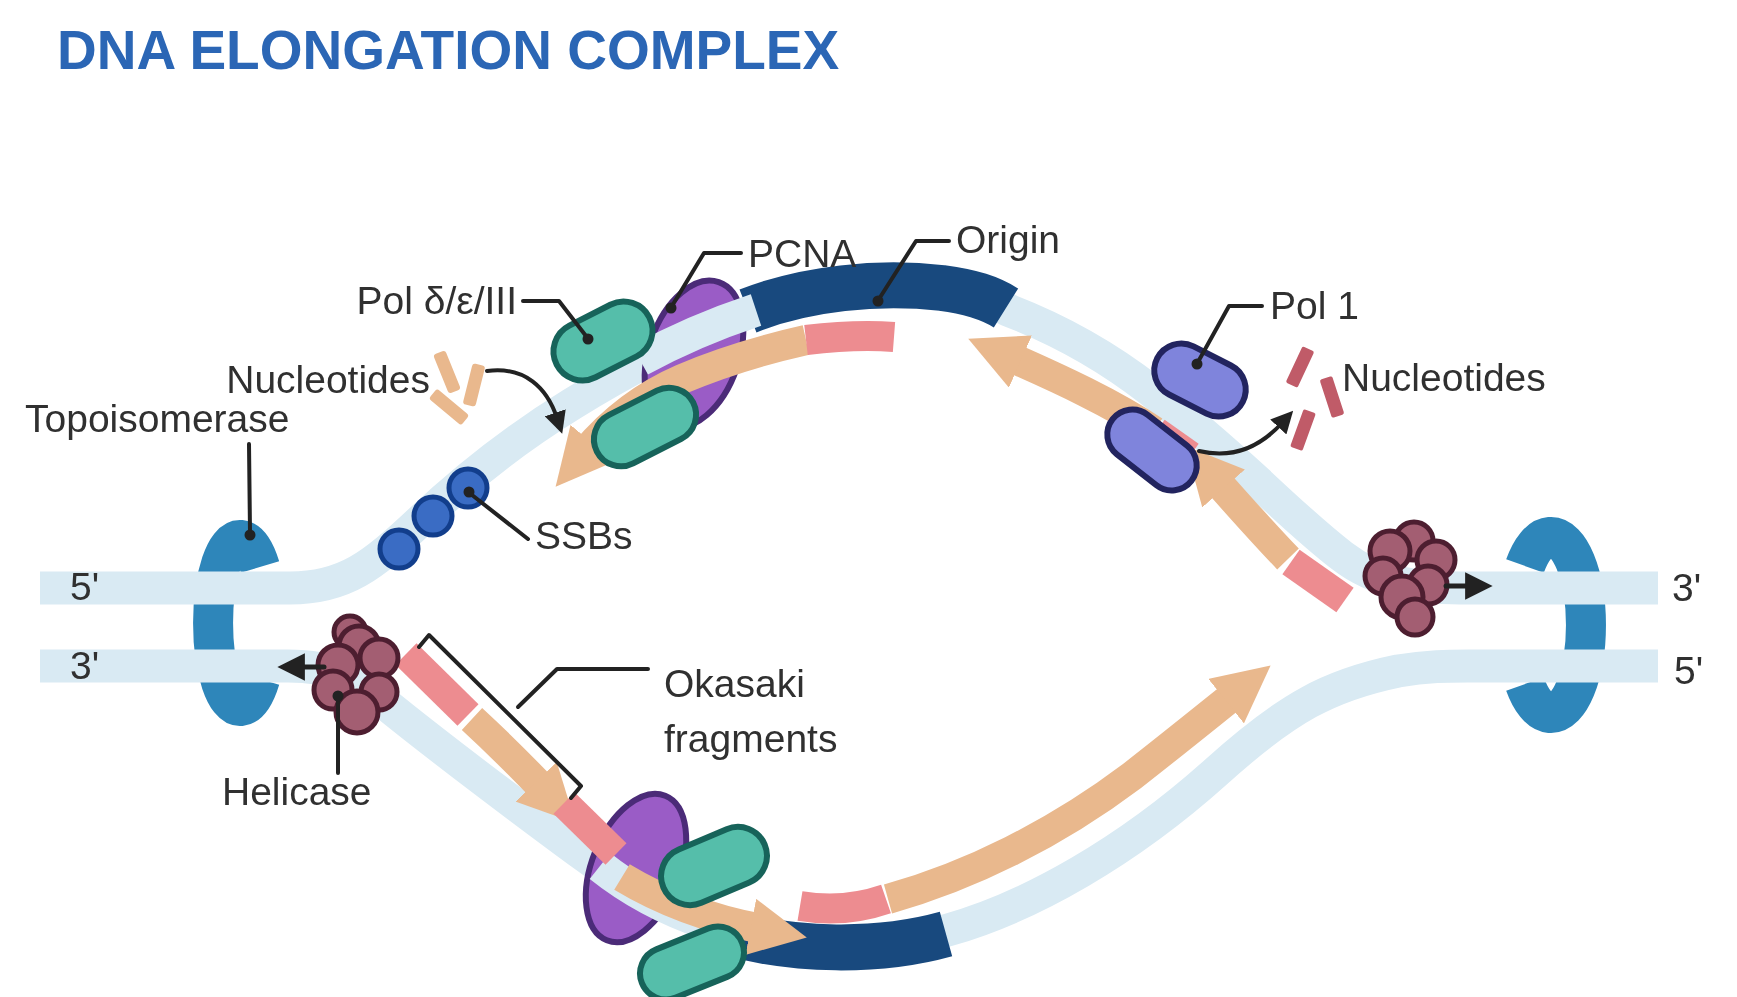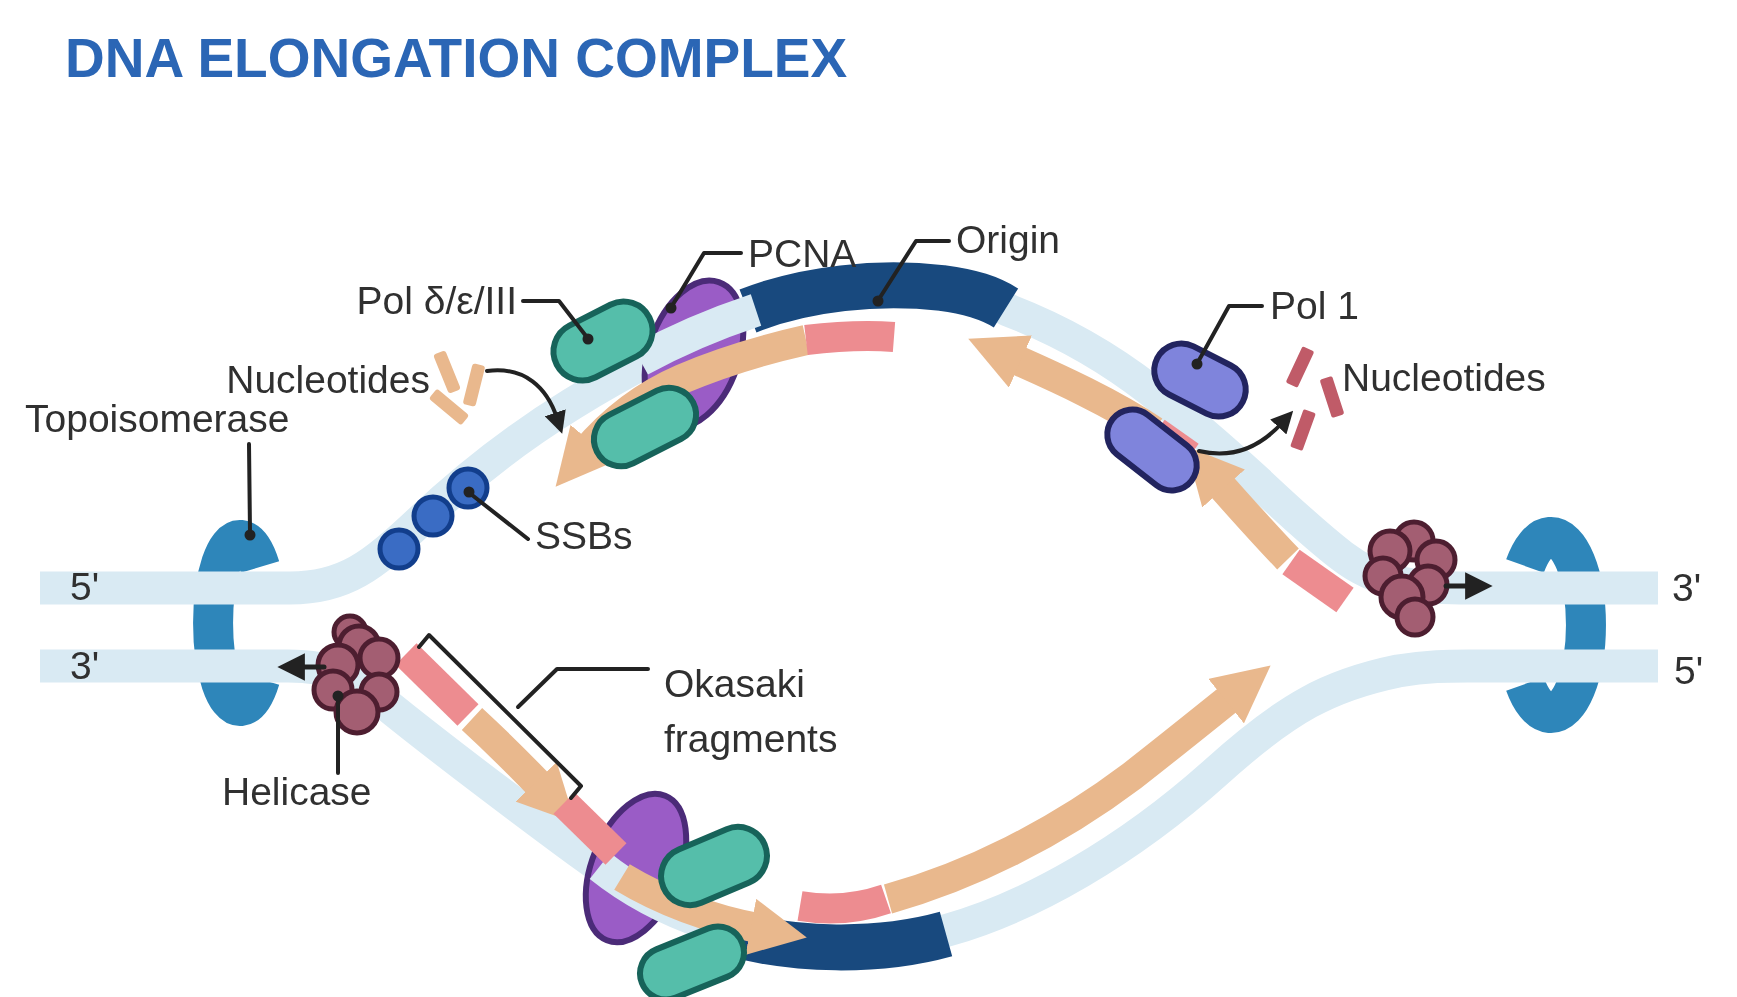--- a/index.html
+++ b/index.html
@@ -1,18 +1,18 @@
 <!DOCTYPE html>
 <html style="--title-blue: #2B66B5; --text-color: #303030; --annotation: #222222; --strand: #D9EAF3; --origin-navy: #18497E; --primer-salmon: #ED8C90; --nascent-tan: #E9B88D; --nucleotide-red: #C05B68; --teal-fill: #55BEAA; --teal-stroke: #17635A; --pcna-fill: #9A5CC6; --pcna-stroke: #4B2B78; --pol1-fill: #7F84DC; --pol1-stroke: #22245F; --helicase-fill: #A35E72; --helicase-stroke: #4D1E30; --ssb-fill: #3A6CC4; --ssb-stroke: #123E8C; --topo-blue: #2E86BA;"><head>
 <meta charset="utf-8">
 <style>
   html,body{margin:0;padding:0;background:#fff;}
   .stage{position:relative;width:1737px;height:997px;background:#fff;overflow:hidden;
          font-family:"Liberation Sans",sans-serif;}
-  .title{position:absolute;left:57px;top:18px;margin:8px;font-size:55px;font-weight:bold;
+  .title{position:absolute;left:57px;top:18px;margin:0;font-size:55px;font-weight:bold;
          letter-spacing:0px;color:var(--title-blue);}
   svg{position:absolute;left:0;top:0;}
   .strand{stroke:var(--strand);fill:none;stroke-width:33;stroke-linejoin:round;}
   .navy{stroke:var(--origin-navy);fill:none;stroke-width:46;stroke-linecap:butt;}
   .salmon{stroke:var(--primer-salmon);fill:none;stroke-width:30;stroke-linecap:butt;}
   .tan{stroke:var(--nascent-tan);fill:none;stroke-width:30;stroke-linecap:butt;}
   .teal{fill:var(--teal-fill);stroke:var(--teal-stroke);stroke-width:6;}
   .pcna{fill:var(--pcna-fill);stroke:var(--pcna-stroke);stroke-width:6;}
   .pol1{fill:var(--pol1-fill);stroke:var(--pol1-stroke);stroke-width:6;}
   .heli{fill:var(--helicase-fill);stroke:var(--helicase-stroke);stroke-width:5;}

